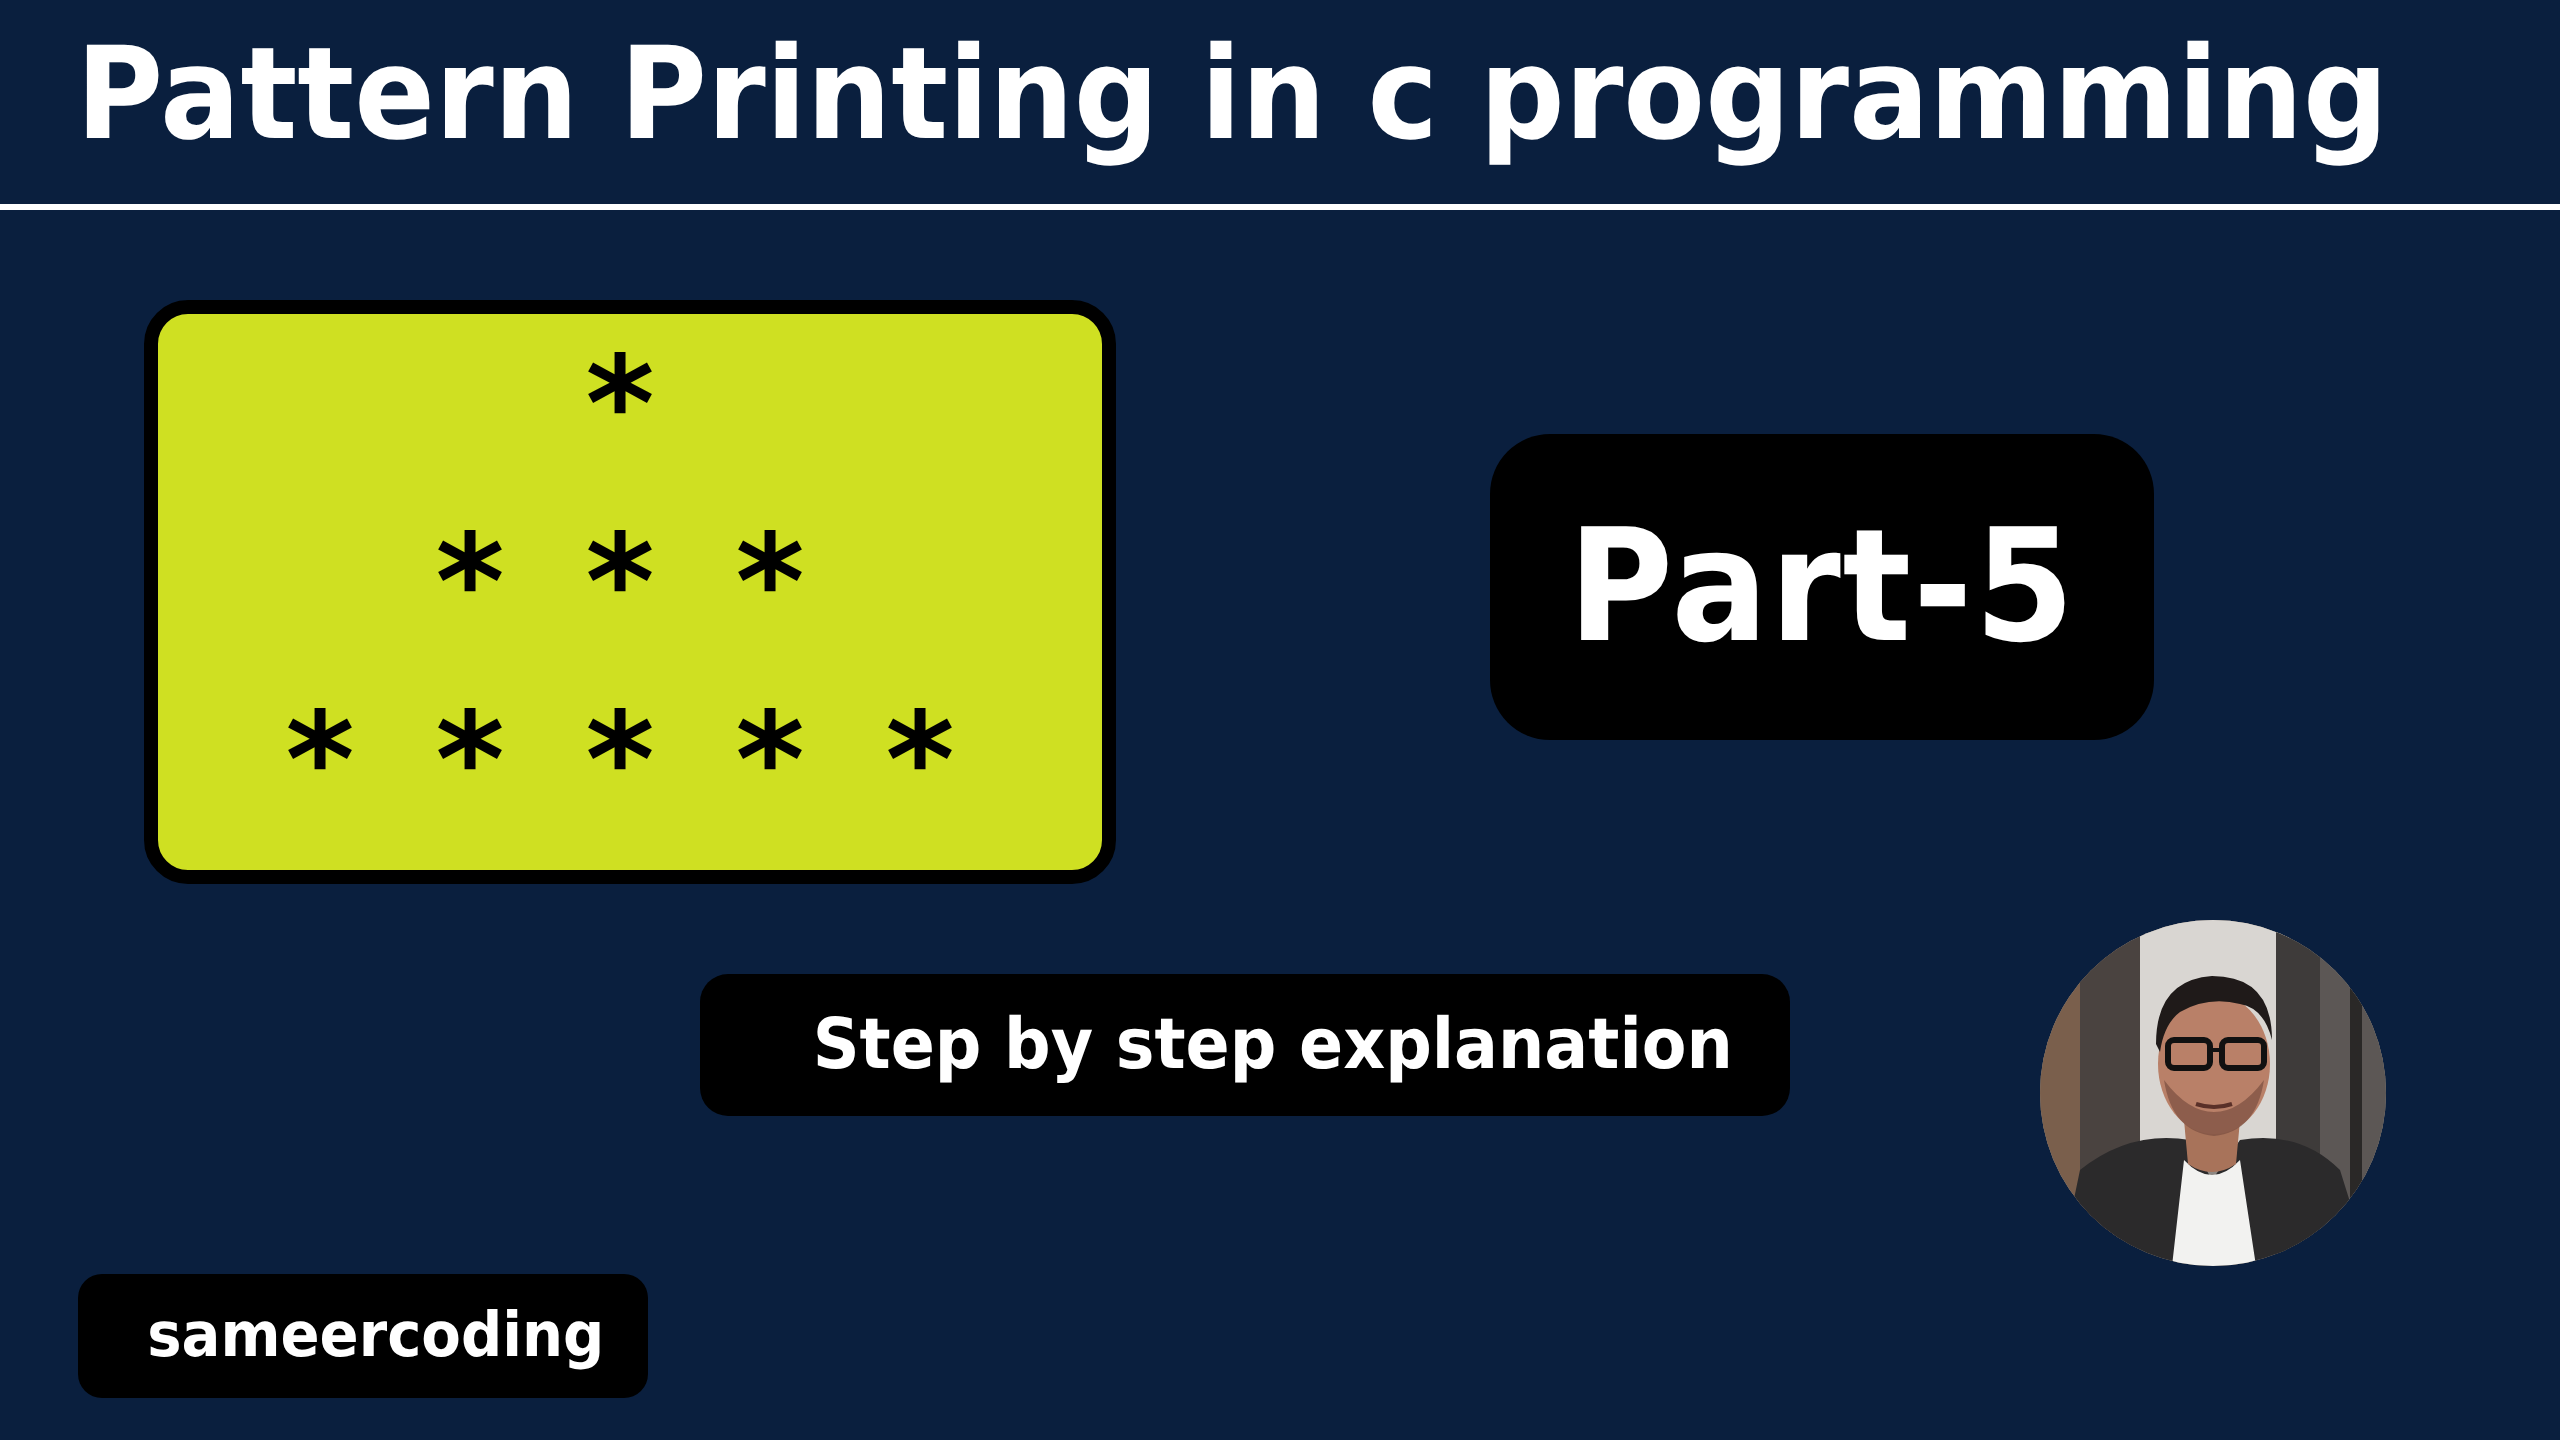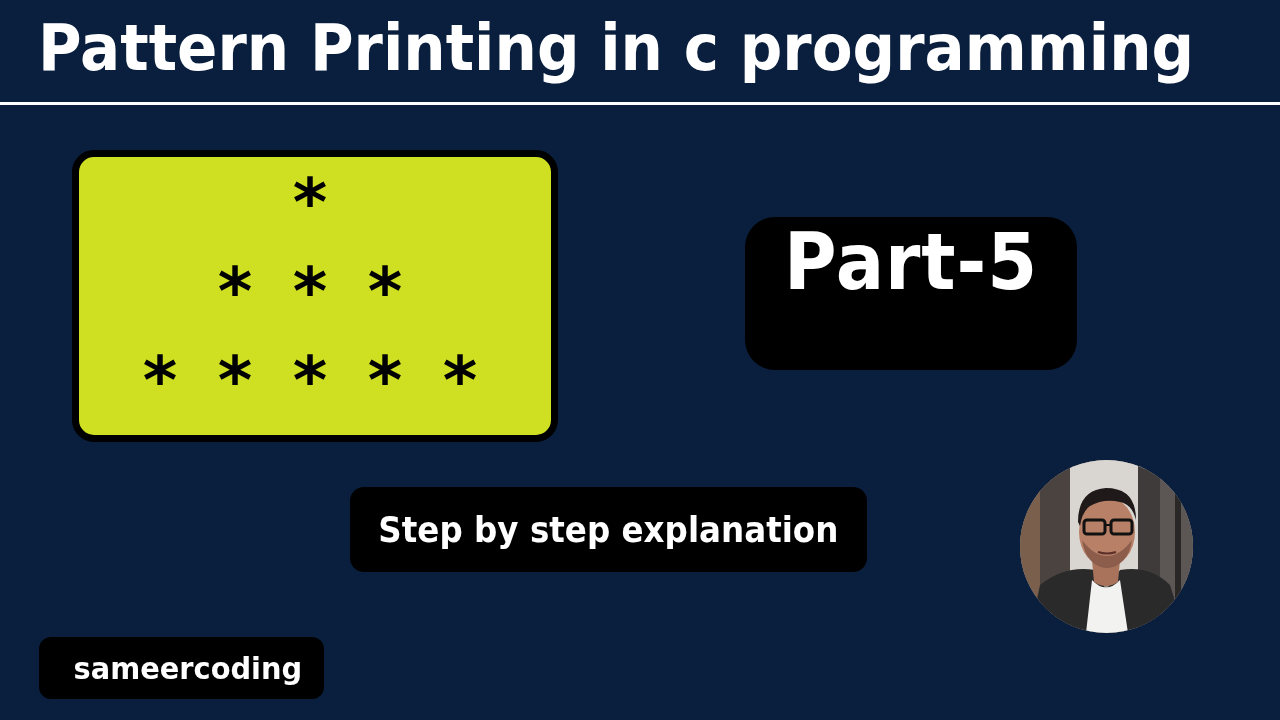--- a/index.html
+++ b/index.html
@@ -42,36 +42,36 @@
     line-height: 76px;
     text-align: center;
     color: #000;
     overflow: visible;
   }
   .part-box {
     position: absolute; left: 745px; top: 217px;
     width: 332px; height: 153px;
     background: #000000;
     border-radius: 30px;
-    display: flex; justify-content: center;
+    display: flex; align-items: center; justify-content: center;
   }
   .part-label {
     font-family: "DejaVu Sans", sans-serif;
     font-weight: bold;
     font-size: 78px;
     color: #ffffff;
     transform: scaleX(0.92);
     letter-spacing: 1px;
   }
   .step-box {
     position: absolute; left: 350px; top: 487px;
-    width: 517px; height: 85px;
+    width: 517px; height: 71px;
     background: #000000;
     border-radius: 14px;
-    display: flex; align-items: center; justify-content: center;
+    display: flex; align-items: center; justify-content: center; padding-left: 28px;
   }
   .step-label {
     font-family: "DejaVu Sans", sans-serif;
     font-weight: bold;
     font-size: 35px;
     color: #ffffff;
     white-space: nowrap;
     transform: scaleX(0.93);
   }
   .brand-box {

